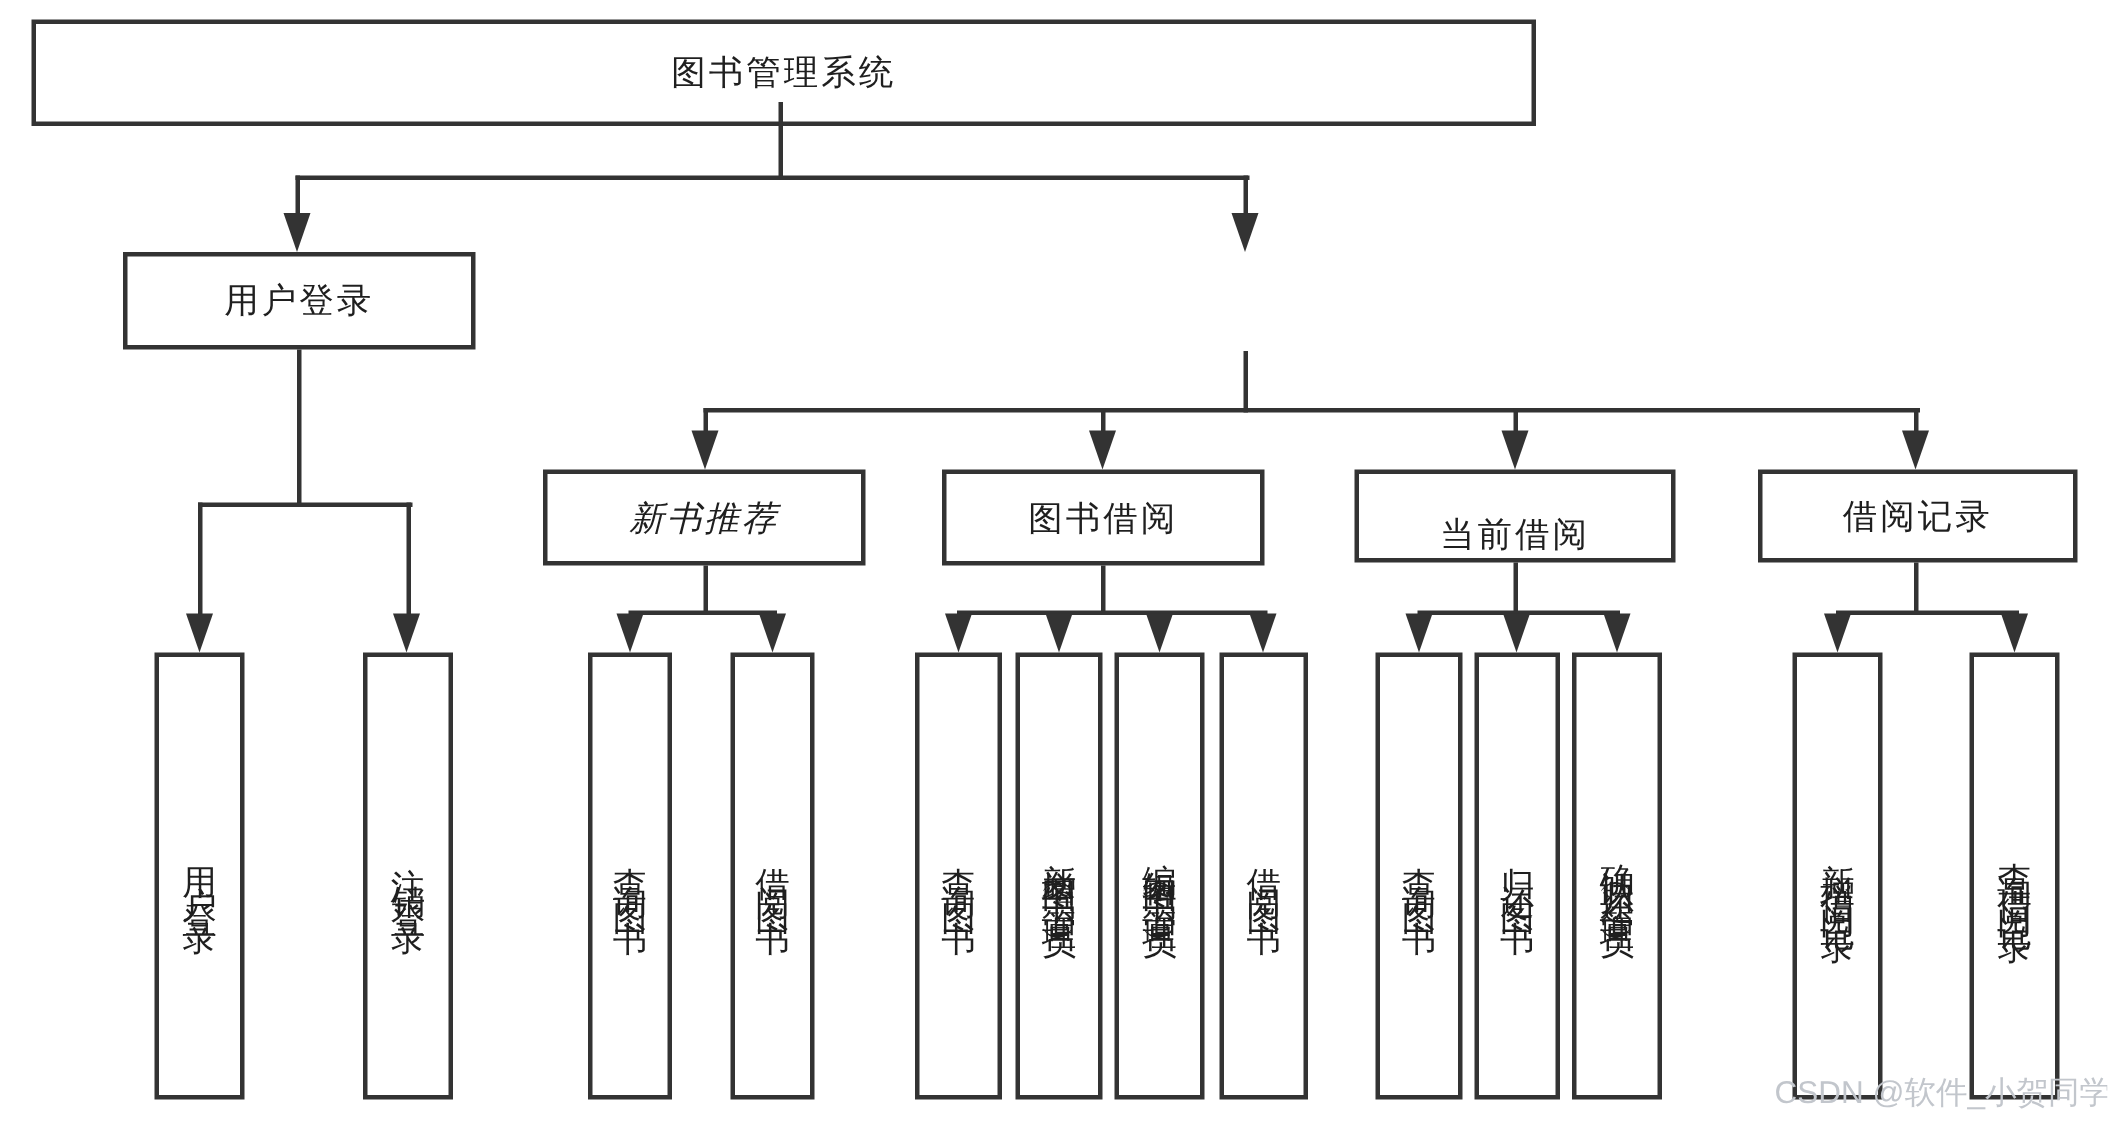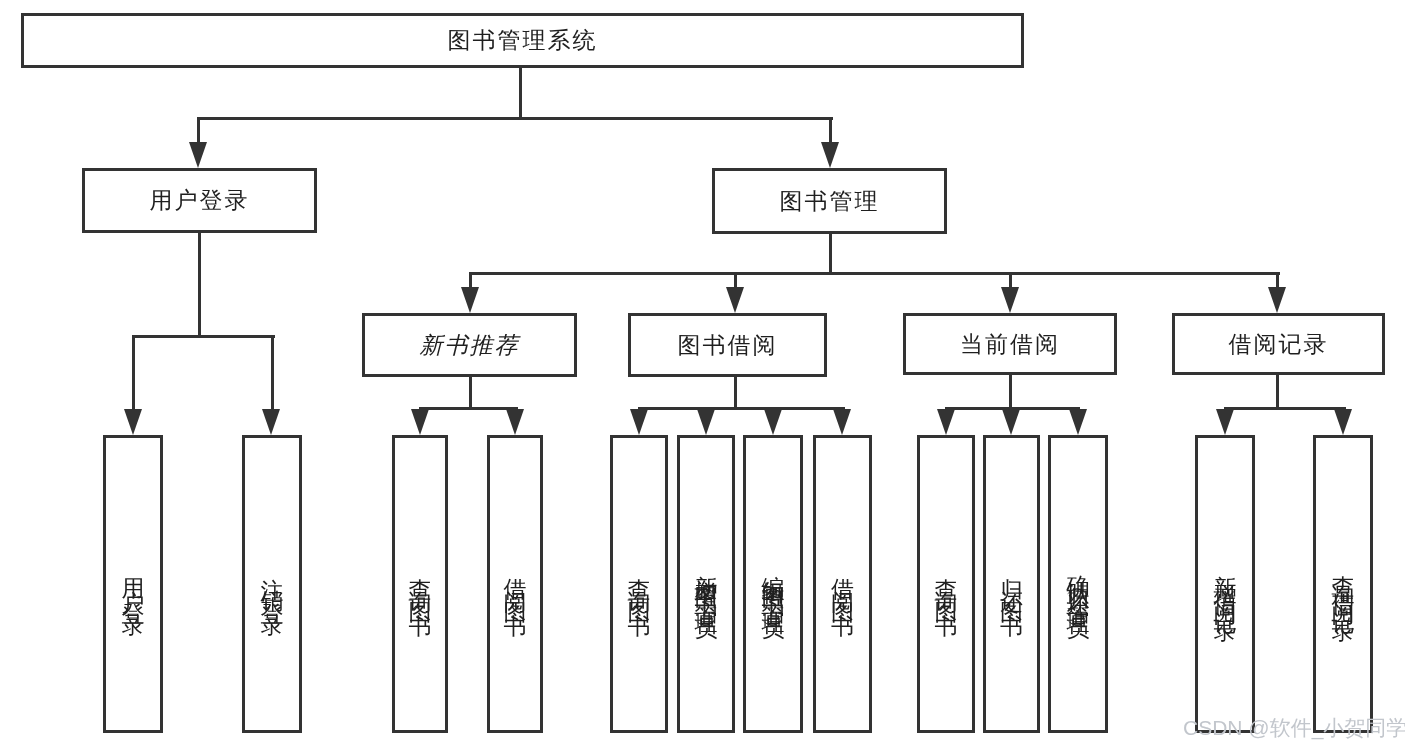--- a/index.html
+++ b/index.html
@@ -46,38 +46,35 @@
     color: #c2c6cc;
     white-space: nowrap;
     z-index: 5;
   }
 </style>
 </head>
 <body>
 
 <div id="canvas">
 
-  <div class="box hlabel" style="left:21px; top:13px; width:1003px; height:55px;">
+  <div class="box hlabel" style="left:21px; top:13px; width:1003px; height:71px;">
     <span>图书管理系统</span>
   </div>
 
   <div class="box hlabel" style="left:82px; top:168px; width:235px; height:65px;">
     <span>用户登录</span>
   </div>
-  <div class="box hlabel" style="left:712px; top:168px; width:235px; height:66px;">
-    <span>图书管理</span>
-  </div>
 
   <div class="box hlabel" style="left:362px; top:313px; width:215px; height:64px;font-style:italic;">
     <span>新书推荐</span>
   </div>
-  <div class="box hlabel" style="left:628px; top:313px; width:199px; height:64px;">
+  <div class="box hlabel" style="left:628px; top:313px; width:215px; height:64px;">
     <span>图书借阅</span>
   </div>
-  <div class="box hlabel" style="left:903px; top:313px; width:214px; height:62px;">
+  <div class="box hlabel" style="left:903px; top:313px; width:214px; height:62px;align-items:flex-end;">
     <span>当前借阅</span>
   </div>
   <div class="box hlabel" style="left:1172px; top:313px; width:213px; height:62px;">
     <span>借阅记录</span>
   </div>
 
   <div class="box leaf ls4" style="left:103px; top:435px; width:60px; height:298px;">
     <span>用户登录</span>
   </div>
   <div class="box leaf ls4" style="left:242px; top:435px; width:60px; height:298px;">

